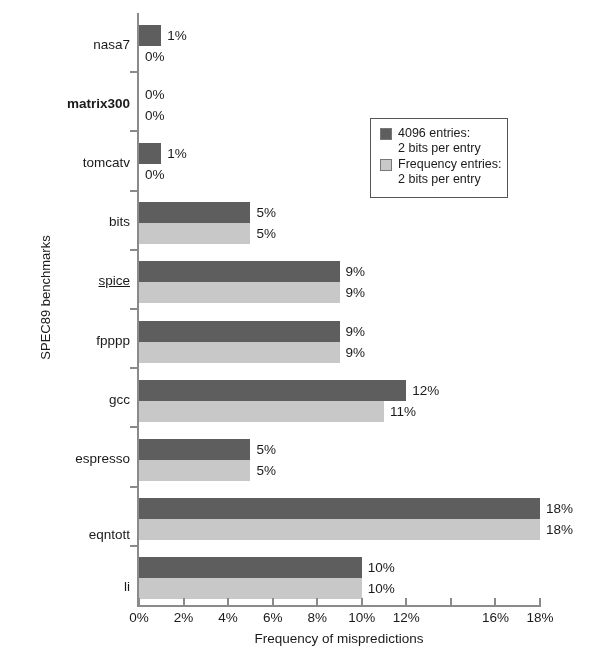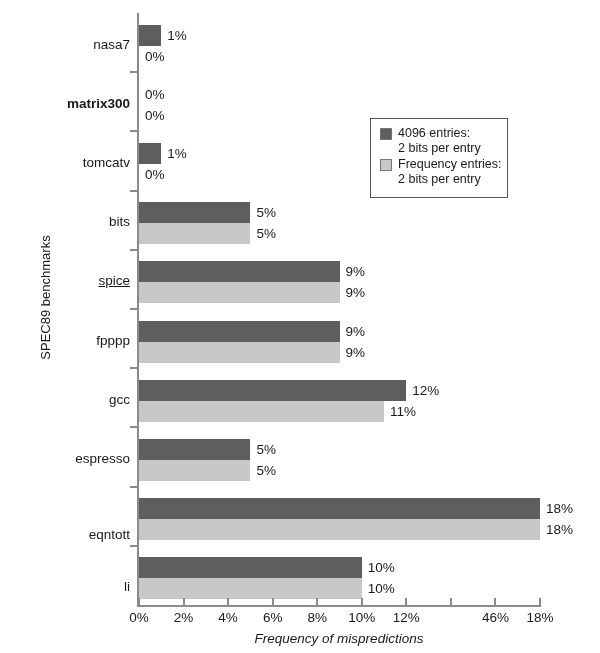--- a/index.html
+++ b/index.html
@@ -36,21 +36,20 @@
   }
 
   .xlabel {
     position: absolute;
     left: 138px;
     top: 631px;
     width: 402px;
     text-align: center;
     font-size: 13.5px;
     color: #1a1a1a;
-    font-style: italic;
   }
 
   
   .axis-y {
     position: absolute;
     left: 137px;
     top: 13px;
     width: 2px;
     height: 593px;
     background: #8a8a8a;
@@ -253,21 +252,21 @@
       <div class="xticklabel" style="left: 272.667px;">6%</div>
       <div class="xtick" style="left: 316.222px;"></div>
       <div class="xticklabel" style="left: 317.222px;">8%</div>
       <div class="xtick" style="left: 360.778px;"></div>
       <div class="xticklabel" style="left: 361.778px;">10%</div>
       <div class="xtick" style="left: 405.333px;"></div>
       <div class="xticklabel" style="left: 406.333px;">12%</div>
       <div class="xtick" style="left: 449.889px;"></div>
       <div class="xticklabel" style="left: 450.889px; margin-top: 40px;">14%</div>
       <div class="xtick" style="left: 494.444px;"></div>
-      <div class="xticklabel" style="left: 495.444px;">46%</div>
+      <div class="xticklabel" style="left: 495.444px;">16%</div>
       <div class="xtick" style="left: 539px;"></div>
       <div class="xticklabel" style="left: 540px;">18%</div>
     </div>
 
   <div class="xlabel">Frequency of mispredictions</div>
 
   <div class="legend">
     <div class="legend-row">
       <span class="legend-swatch dark"></span>
       <span class="legend-text">

